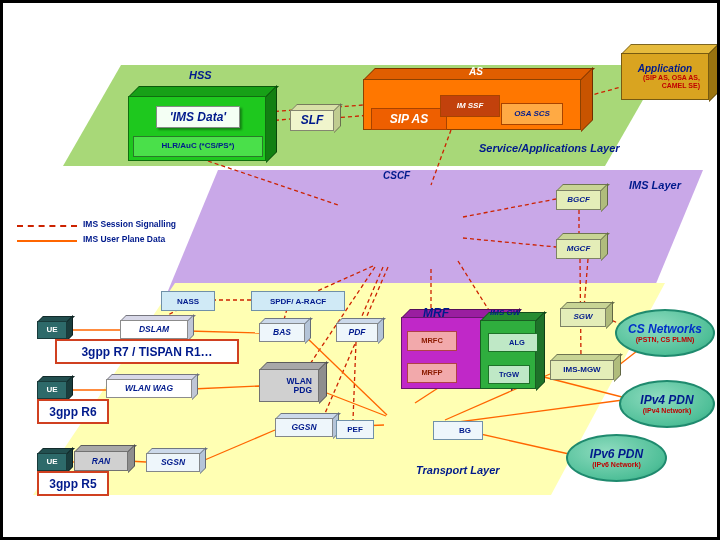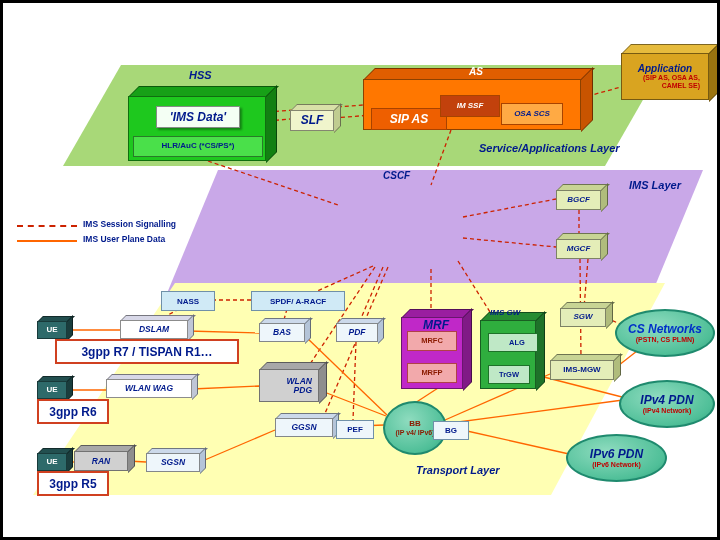--- a/index.html
+++ b/index.html
@@ -89,39 +89,35 @@
   <div class="legline" style="left:14px;top:222px;border-top:2px dashed #cc2200;"></div>
   <div class="lbl navy b f85" style="left:80px;top:216px;">IMS Session Signalling</div>
   <div class="legline" style="left:14px;top:237px;border-top:2px solid #ff6600;"></div>
   <div class="lbl navy b f85" style="left:80px;top:231px;">IMS User Plane Data</div>
 
   <div class="lbl navy bi f11" style="left:186px;top:66px;">HSS</div>
   <div class="lbl white bi f10" style="left:466px;top:63px;">AS</div>
   <div class="lbl navy bi f11" style="left:476px;top:139px;">Service/Applications Layer</div>
   <div class="lbl navy bi f10" style="left:380px;top:167px;">CSCF</div>
   <div class="lbl navy bi f11" style="left:626px;top:176px;">IMS Layer</div>
-  <div class="lbl navy bi f9" style="left:420px;top:315px;">MRF</div>
+  <div class="lbl navy bi f9" style="left:420px;top:303px;">MRF</div>
   <div class="lbl navy bi f8" style="left:487px;top:305px;">IMS GW</div>
   <div class="lbl navy bi f11" style="left:413px;top:461px;">Transport Layer</div>
 
   <div class="cloud" style="left:612px;top:306px;width:96px;height:44px;">
     <div class="bi f9" style="color:#0030c8">CS Networks</div>
     <div class="red b f7">(PSTN, CS PLMN)</div>
   </div>
   <div class="cloud" style="left:616px;top:377px;width:92px;height:44px;">
     <div class="navy bi f9">IPv4 PDN</div>
     <div class="red b f7">(IPv4 Network)</div>
   </div>
   <div class="cloud" style="left:563px;top:431px;width:97px;height:44px;">
     <div class="navy bi f9">IPv6 PDN</div>
     <div class="red b f7">(IPv6 Network)</div>
-  </div>
-  <div class="cloud" style="left:380px;top:398px;width:60px;height:50px;">
-    <div class="dred b f8">BB</div>
-    <div class="dred b f7">(IP v4/ IPv6)</div>
   </div>
 
   <div class="b3" style="left:125px;top:93px;width:138px;height:65px;--d:10px;--f:#1ec81e;--t:#17a017;--s:#128012;">
     <div class="topf"></div>
       <div class="sidef"></div>
     <div class="face"></div>
     <div class="inner navy bi f9" style="left:28px;top:10px;width:82px;height:20px;background:#f4fff4;box-shadow:2px 2px 2px rgba(0,0,0,.35);">'IMS Data'</div>
     <div class="inner navy b f8" style="left:5px;top:40px;width:128px;height:19px;background:#4ae04a;">HLR/AuC (*CS/PS*)</div>
   </div>
 
@@ -157,21 +153,21 @@
   </div>
   <div class="b3" style="left:553px;top:236px;width:45px;height:20px;--d:6px;--f:#e4edb8;--t:#c8d494;--s:#b0bc7c;">
     <div class="topf"></div>
       <div class="sidef"></div>
     <div class="face navy bi f8">MGCF</div>
   </div>
 
   <div class="flat navy b f8" style="left:158px;top:288px;width:52px;height:18px;background:#d0eaf6;">NASS</div>
   <div class="flat navy b f8" style="left:248px;top:288px;width:92px;height:18px;background:#d0eaf6;">SPDF/ A-RACF</div>
 
-  <div class="b3" style="left:398px;top:314px;width:62px;height:72px;--d:8px;--f:#c028c8;--t:#9a1ea0;--s:#801a86;">
+  <div class="b3" style="left:398px;top:314px;width:62px;height:72px;padding-left:48px;--d:8px;--f:#c028c8;--t:#9a1ea0;--s:#801a86;">
     <div class="topf"></div>
       <div class="sidef"></div>
     <div class="face"></div>
     <div class="inner dred b f75" style="left:6px;top:14px;width:48px;height:18px;background:#f2a9ab;border-color:#b04048;">MRFC</div>
     <div class="inner dred b f75" style="left:6px;top:46px;width:48px;height:18px;background:#f2a9ab;border-color:#b04048;">MRFP</div>
   </div>
 
   <div class="b3" style="left:477px;top:317px;width:56px;height:69px;--d:8px;--f:#2fae3e;--t:#268c32;--s:#1e7229;">
     <div class="topf"></div>
       <div class="sidef"></div>
@@ -223,30 +219,30 @@
   <div class="b3" style="left:103px;top:376px;width:86px;height:19px;--d:5px;--f:#ffffff;--t:#d8d8e8;--s:#bfc6d6;">
     <div class="topf"></div>
       <div class="sidef"></div>
     <div class="face navy bi f85">WLAN WAG</div>
   </div>
   <div class="relbox navy b f12" style="left:34px;top:396px;width:68px;height:21px;">3gpp R6</div>
 
   <div class="b3" style="left:256px;top:366px;width:60px;height:33px;--d:7px;--f:#d0d0d0;--t:#a8a8a8;--s:#8e8e8e;">
     <div class="topf"></div>
       <div class="sidef"></div>
-    <div class="face navy b f85" style="white-space:normal;padding:0 6px;font-style:italic;">WLAN PDG</div>
+    <div class="face navy b f85" style="white-space:normal;padding:0 6px;">WLAN PDG</div>
   </div>
 
   <div class="b3" style="left:272px;top:415px;width:58px;height:19px;--d:5px;--f:#eef6fb;--t:#ccd9ea;--s:#b4c4d8;">
     <div class="topf"></div>
       <div class="sidef"></div>
     <div class="face navy bi f85">GGSN</div>
   </div>
   <div class="flat navy b f8" style="left:333px;top:417px;width:36px;height:17px;background:#eef6fb;">PEF</div>
-  <div class="flat navy b f8" style="left:430px;top:418px;width:34px;height:17px;background:#eef6fb;">BG</div>
+  <div class="flat navy b f8" style="left:430px;top:418px;width:34px;height:17px;background:#eef6fb;padding-left:14px;">BG</div>
 
   <div class="b3" style="left:34px;top:450px;width:30px;height:18px;--d:5px;--f:#2d6a6a;--t:#224f4f;--s:#1a3d3d;">
     <div class="topf"></div>
       <div class="sidef"></div>
     <div class="face white b f8">UE</div>
   </div>
   <div class="b3" style="left:71px;top:448px;width:54px;height:20px;--d:6px;--f:#d0d0d0;--t:#a8a8a8;--s:#8e8e8e;">
     <div class="topf"></div>
       <div class="sidef"></div>
     <div class="face navy bi f85">RAN</div>

